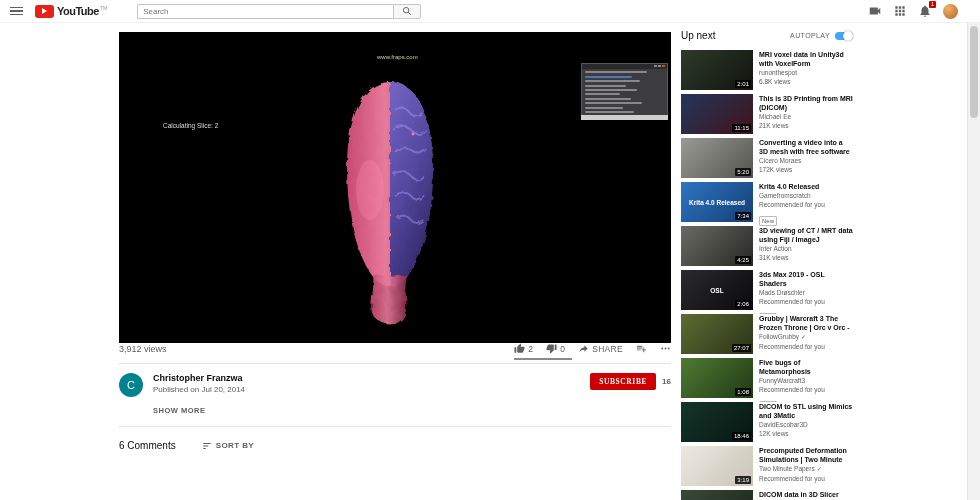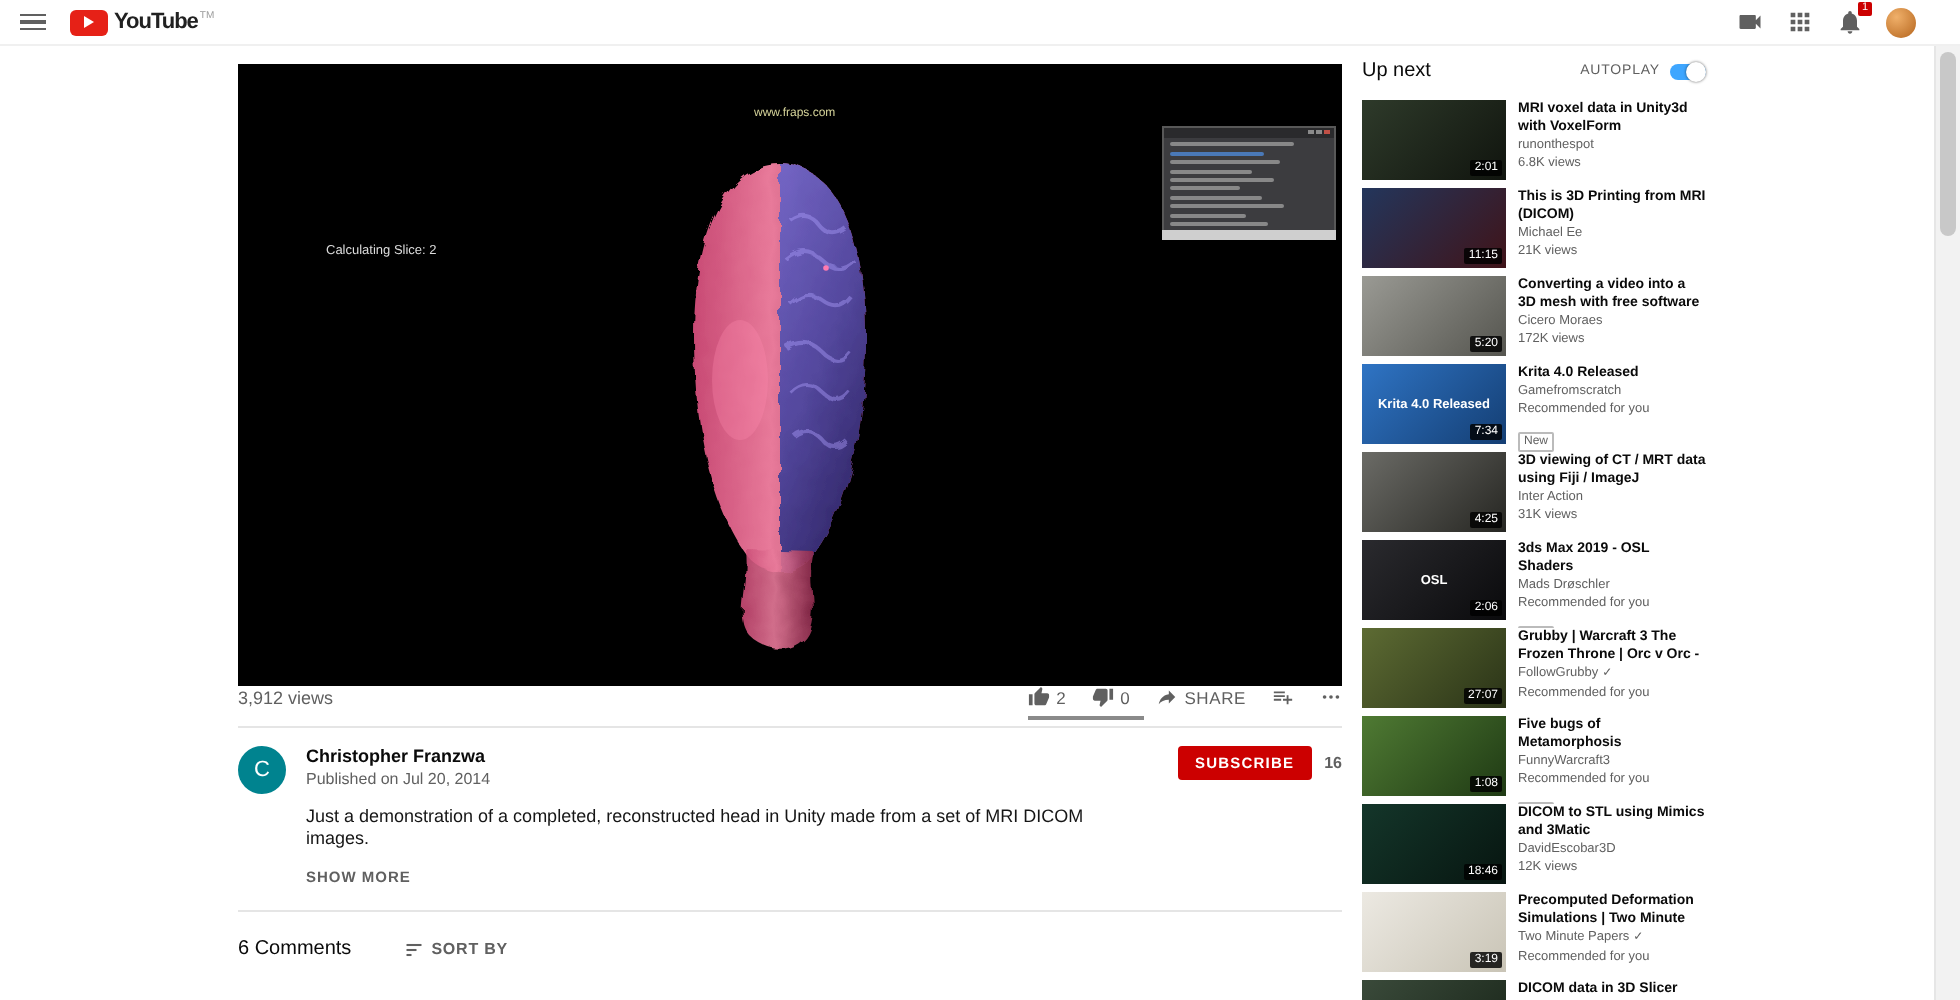--- a/index.html
+++ b/index.html
@@ -118,20 +118,29 @@
   <header class="masthead">
     <div class="hamburger">
         <i></i>
         <i></i>
         <i></i>
       </div>
     <div class="logo">
       <span class="logo-badge"></span>
       <span class="logo-text">YouTube</span>
       <span class="logo-sup">TM</span>
+    </div>
+    <div class="search-area">
+      <input class="search-input" placeholder="Search" style="">
+      <button class="search-btn">
+        <svg width="10" height="10" viewBox="0 0 24 24" fill="none" stroke="#666" stroke-width="2.4">
+          <circle cx="10" cy="10" r="6.5"></circle>
+            <line x1="15" y1="15" x2="21" y2="21"></line>
+        </svg>
+      </button>
     </div>
     <div class="mh-right">
       <span class="mh-icon">
         <svg viewBox="0 0 24 24">
             <path d="M17 10.5V7c0-.55-.45-1-1-1H4c-.55 0-1 .45-1 1v10c0 .55.45 1 1 1h12c.55 0 1-.45 1-1v-3.5l4 4v-11l-4 4z"></path>
           </svg>
       </span>
       <span class="mh-icon">
         <svg viewBox="0 0 24 24">
             <path d="M4 8h4V4H4v4zm6 12h4v-4h-4v4zm-6 0h4v-4H4v4zm0-6h4v-4H4v4zm6 0h4v-4h-4v4zm6-10v4h4V4h-4zm-6 4h4V4h-4v4zm6 6h4v-4h-4v4zm0 6h4v-4h-4v4z"></path>
@@ -253,25 +262,24 @@
     <div class="desc-section">
       <div class="channel-row">
         <div class="channel-avatar">
           <span>C</span>
         </div>
         <div class="channel-meta">
           <div class="channel-name">Christopher Franzwa</div>
           <div class="published">Published on Jul 20, 2014</div>
         </div>
         <div class="subscribe-wrap">
-          <button class="subscribe" style="background: rgb(204, 0, 0);">SUBSCRIBE</button>
+          <button class="subscribe" style="background: rgb(204, 0, 0); font-family: Liberation Serif, serif;">SUBSCRIBE</button>
           <span class="sub-count">16</span>
         </div>
       </div>
-      <p class="description">Just a demonstration of a completed, reconstructed head in Unity made from a set of MRI DICOM images.</p>
       <span class="show-more">SHOW MORE</span>
     </div>
 
     <div class="comments-header">
       <span class="comments-count">6 Comments</span>
       <span class="sort-by">
         <svg viewBox="0 0 24 24" fill="none" stroke-width="2.5">
             <line x1="3" y1="6" x2="21" y2="6"></line>
             <line x1="3" y1="12" x2="15" y2="12"></line>
             <line x1="3" y1="18" x2="9" y2="18"></line>

